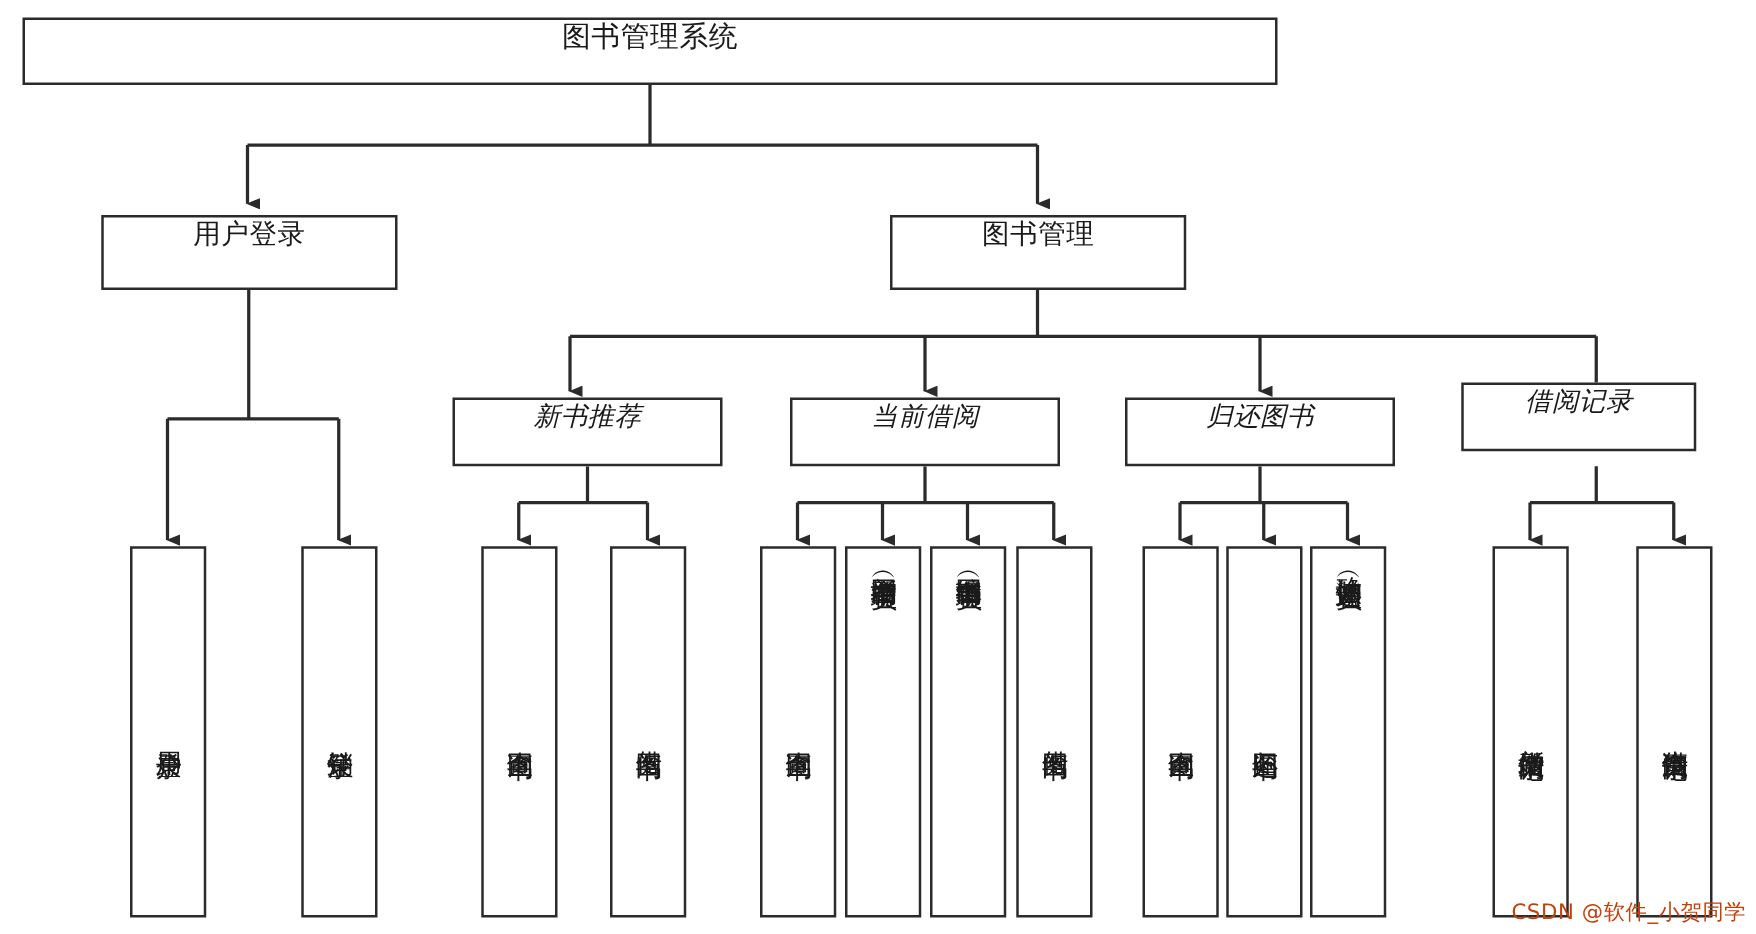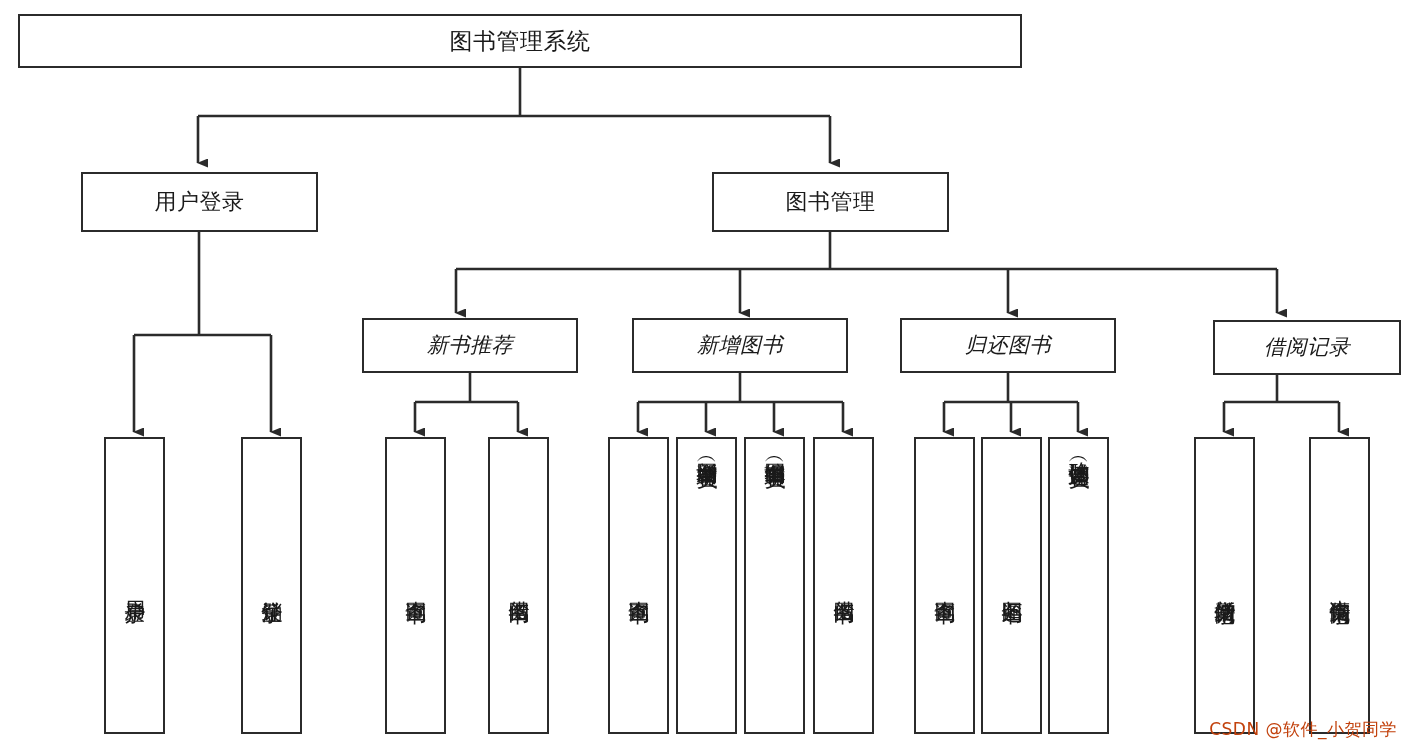--- a/index.html
+++ b/index.html
@@ -25,21 +25,21 @@
     width: 1405px;
     height: 747px;
     pointer-events: none;
   }
   .node {
     position: absolute;
     box-sizing: border-box;
     border: 2px solid #2b2b2b;
     background: #ffffff;
     display: flex;
-    align-items: center;
+    align-items: flex-start;
     justify-content: center;
     color: #1a1a1a;
     z-index: 2;
   }
   .node.root {
     font-size: 23px;
   }
   .node.level2 {
     font-size: 22px;
   }
@@ -150,28 +150,28 @@
 
   <div class="node level2" style="left:712px; top:172px; width:237px; height:60px;">
     <span class="node-label">图书管理</span>
   </div>
 
   <div class="node level3" style="left:362px; top:318px; width:216px; height:55px;">
     <span class="node-label">新书推荐</span>
   </div>
 
   <div class="node level3" style="left:632px; top:318px; width:216px; height:55px;">
-    <span class="node-label">新增图书</span>
+    <span class="node-label">当前借阅</span>
   </div>
 
   <div class="node level3" style="left:900px; top:318px; width:216px; height:55px;">
     <span class="node-label">归还图书</span>
   </div>
 
-  <div class="node level3" style="left:1169px; top:320px; width:188px; height:55px;margin-left:44px;">
+  <div class="node level3" style="left:1169px; top:306px; width:188px; height:55px;">
     <span class="node-label">借阅记录</span>
   </div>
 
   <div class="node leaf centered" style="left:104px; top:437px; width:61px; height:297px;">
     <span class="node-label">用户登录</span>
   </div>
 
   <div class="node leaf centered" style="left:241px; top:437px; width:61px; height:297px;">
     <span class="node-label">注销登录</span>
   </div>

